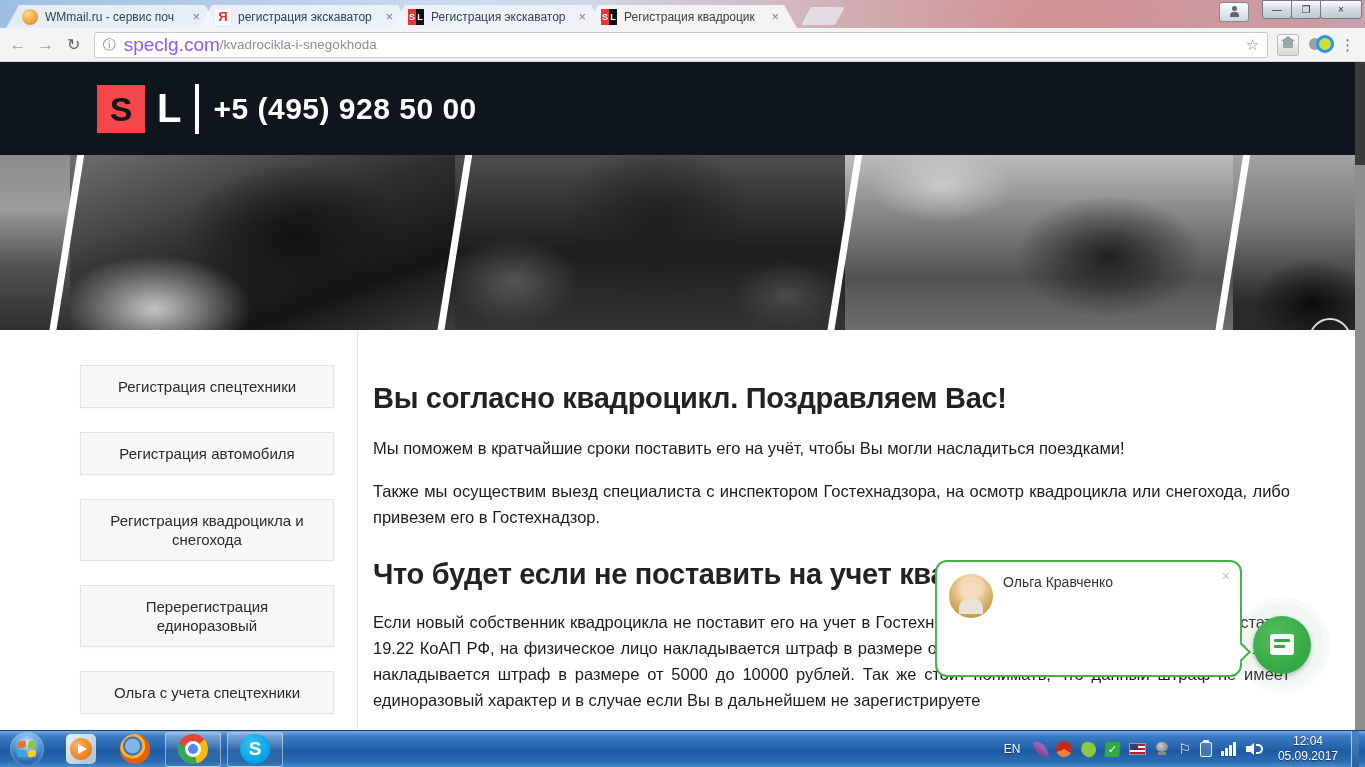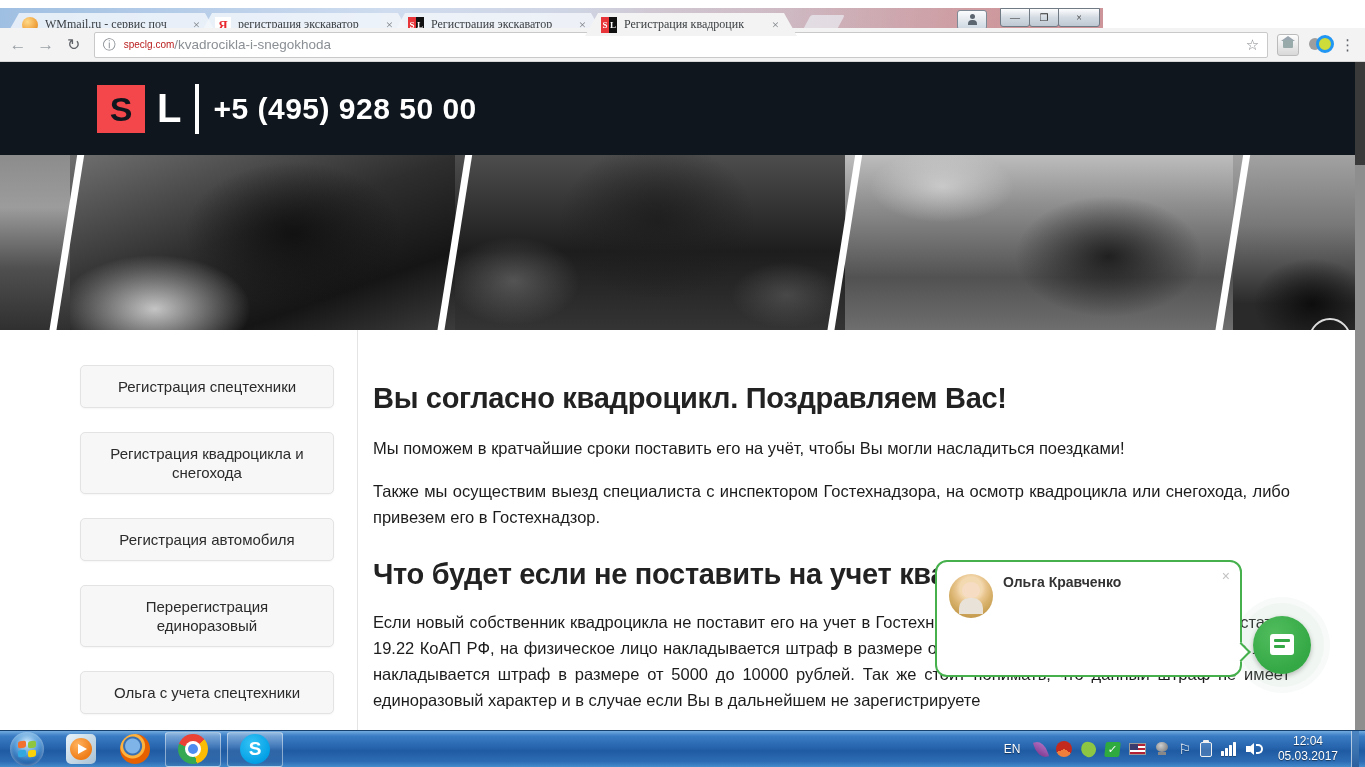--- a/index.html
+++ b/index.html
@@ -1,24 +1,24 @@
 <!DOCTYPE html>
 <html><head>
 <meta charset="utf-8">
 <style>
   * { margin:0; padding:0; box-sizing:border-box; }
   html,body { width:1365px; height:767px; overflow:hidden; font-family:"Liberation Sans", sans-serif; background:#fff; }
   #screen { position:relative; width:1365px; height:767px; overflow:hidden; }
 
   
-  .tabstrip { position:absolute; left:0; top:8px; width:1103px; height:28px;
+  .tabstrip { position:absolute; left:0; top:0; width:1365px; height:28px;
     background:
       radial-gradient(circle at 1050px 40px, rgba(215,110,100,.55), transparent 45%),
       radial-gradient(circle at 1300px 0px, rgba(200,90,90,.35), transparent 40%),
-      linear-gradient(100deg,#9fbfe2 0%,#cfdcef 35%,#cfd0dd 60%,#c2d3ea 100%); font-family: Liberation Serif, serif; }
+      linear-gradient(100deg,#9fbfe2 0%,#cfdcef 35%,#cfd0dd 60%,#c2d3ea 100%); }
   .tab { position:absolute; top:5px; height:23px; width:212px; display:flex; align-items:center;
     padding:0 18px 0 16px; clip-path:polygon(13px 0, calc(100% - 13px) 0, 100% 100%, 0 100%);
     background:rgba(243,247,251,.82); }
   .tab.active { background:#f3f3f3; z-index:3; }
   .tab .title { flex:1; font-size:12px; color:#3c4043; white-space:nowrap; overflow:hidden; margin:0 6px 0 7px; }
   .tab .tclose { font-size:13px; color:#7d8286; line-height:1; }
   .fav { width:16px; height:16px; flex:0 0 16px; position:relative; }
   .fav-coin { border-radius:50%; background:radial-gradient(circle at 35% 30%, #ffd98a, #f0a23c 60%, #c77e1e); }
   .fav-ya { background:#fff; color:#e8272c; font-weight:bold; font-size:13px; text-align:center; line-height:16px; }
   .fav-sl { display:flex; }
@@ -36,21 +36,21 @@
     border-radius:0 0 3px 3px; color:#2f2f2f; font-size:10px; text-align:center; line-height:17px; margin-left:-1px; }
 
   
   .toolbar { position:absolute; left:0; top:28px; width:1365px; height:34px; background:#f3f3f3;
     border-bottom:1px solid #d6d6d6; display:flex; align-items:center; z-index:2; }
   .navbtn { font-size:17px; color:#9aa0a6; width:28px; text-align:center; }
   .navbtn.reload { color:#5f6368; font-size:16px; }
   .urlbox { height:26px; width:1178px; margin-left:6px; background:#fff; border:1px solid #c9c9c9; border-radius:2px;
     display:flex; align-items:center; padding:0 8px; }
   .urlbox .info { color:#80868b; font-size:13px; margin-right:8px; }
-  .urlbox .host { color:#b91c1c; font-size:10px; }
+  .urlbox .host { color:#8b5cf6; font-size:19px; }
   .urlbox .path { color:#8a8f94; font-size:13.5px; }
   .urlbox .star { margin-left:auto; color:#83878b; font-size:15px; }
   .ext { width:22px; height:22px; margin-left:9px; position:relative; }
   .ext1 { background:linear-gradient(#fdfdfd,#d8d8d8); border:1px solid #bbb; border-radius:3px; }
   .ext1::after { content:""; position:absolute; left:5px; top:5px; width:10px; height:8px; background:#9aa; border-radius:1px; }
   .ext1::before { content:""; position:absolute; left:3px; top:1px; border-left:7px solid transparent; border-right:7px solid transparent; border-bottom:5px solid #98a4ae; }
   .ext2::before { content:""; position:absolute; left:1px; top:4px; width:12px; height:12px; border-radius:50%; background:#9e9e9e; }
   .ext2::after { content:""; position:absolute; left:8px; top:1px; width:12px; height:12px; border-radius:50%; border:3px solid #2196f3; background:#cddc39; }
   .menu-dots { margin-left:10px; margin-right:10px; color:#5f6368; font-size:15px; }
 
@@ -86,38 +86,38 @@
       linear-gradient(180deg,#a2a2a2,#787878 40%,#2a2a2a 85%); }
   .stripe { position:absolute; top:-8px; width:7px; height:195px; background:#fff; transform:skewX(-9deg); }
   .st1 { left:63px; } .st2 { left:451px; } .st3 { left:841px; } .st4 { left:1229px; }
   .slider-next { position:absolute; left:1309px; top:163px; width:42px; height:42px; border:2px solid rgba(255,255,255,.85);
     border-radius:50%; z-index:2; }
 
   
   .page { position:absolute; left:0; top:330px; width:1365px; height:400px; background:#fff; }
   .vline { position:absolute; left:357px; top:0; width:1px; height:400px; background:#e4e4e4; }
   .sidebar { position:absolute; left:80px; top:35px; width:254px; }
-  .sbtn { width:254px; background:#f7f7f7; border:1px solid #e3e3e3; border-radius:5px; box-shadow:0 1px 2px rgba(0,0,0,.04);
+  .sbtn { width:254px; background:#f7f7f7; border:1px solid #e3e3e3; border-radius:0; box-shadow:0 1px 2px rgba(0,0,0,.04);
     color:#2b2b2b; font-size:15px; text-align:center; padding:11px 18px; margin-bottom:24px; line-height:19px; }
   .main { position:absolute; left:373px; top:0; width:917px; color:#1c1c1c; }
   .main h1 { font-size:29px; font-weight:bold; color:#222; margin:52px 0 20px; letter-spacing:-.3px; }
   .main h2 { font-size:29px; font-weight:bold; color:#222; margin:28px 0 18px; letter-spacing:-.3px; }
   .main p { font-size:16.5px; line-height:26px; text-align:justify; margin:0 0 17px; }
   .main p.red { color:#e40000; }
 
   
   .chat-bubble { position:absolute; left:935px; top:560px; width:307px; height:117px; background:#fff;
     border:2px solid #45b04c; border-radius:12px; z-index:6; padding:12px 14px 10px 66px; }
   .chat-bubble::after { content:""; position:absolute; right:-8px; bottom:16px; width:12px; height:12px; background:#fff;
     border-right:2px solid #45b04c; border-top:2px solid #45b04c; transform:rotate(45deg); }
   .chat-avatar { position:absolute; left:12px; top:12px; width:44px; height:44px; border-radius:50%; overflow:hidden;
     background:radial-gradient(circle at 50% 32%, #f3d9b0 0 30%, #e9c690 40%, #d9b36e 55%, #c89f52 75%, #b08a40); }
   .chat-avatar::before { content:""; position:absolute; left:13px; top:8px; width:18px; height:16px; border-radius:50% 50% 45% 45%; background:#f6dcc2; }
   .chat-avatar::after { content:""; position:absolute; left:10px; top:24px; width:24px; height:16px; border-radius:10px 10px 0 0; background:#e8e2d8; }
-  .chat-name { font-size:14px; font-weight:bold; color:#333; margin-bottom:12px; }
+  .chat-name { font-size:14px; font-weight:normal; color:#333; margin-bottom:12px; }
   .chat-text { font-size:13px; line-height:16.5px; color:#6b6b6b; }
   .chat-close { position:absolute; right:10px; top:6px; font-size:14px; color:#c2c2c2; z-index:7; }
   .chat-halo { position:absolute; left:1240px; top:603px; width:84px; height:84px; border-radius:50%;
     background:rgba(170,205,180,.18); box-shadow:0 0 0 6px rgba(190,215,198,.12); z-index:5; }
   .chat-fab { position:absolute; left:1253px; top:616px; width:58px; height:58px; border-radius:50%;
     background:radial-gradient(circle at 38% 32%, #52bd5e, #34a845 70%); z-index:6; box-shadow:0 2px 5px rgba(0,0,0,.25); }
   .fab-doc { position:absolute; left:17px; top:18px; width:24px; height:21px; background:#fff; border-radius:3px; }
   .fab-doc i { position:absolute; left:4px; height:3px; background:#34a845; border-radius:1px; display:block; }
   .fab-doc i:nth-child(1) { top:5px; width:16px; }
   .fab-doc i:nth-child(2) { top:11px; width:11px; }
@@ -257,22 +257,22 @@
     <div class="stripe st3"></div>
     <div class="stripe st4"></div>
 
     <div class="slider-next"></div>
   </div>
 
   <div class="page">
     <div class="vline"></div>
     <div class="sidebar">
       <div class="sbtn">Регистрация спецтехники</div>
+      <div class="sbtn">Регистрация автомобиля</div>
       <div class="sbtn">Регистрация квадроцикла и снегохода</div>
-      <div class="sbtn">Регистрация автомобиля</div>
       <div class="sbtn">Перерегистрация единоразовый</div>
       <div class="sbtn">Ольга с учета спецтехники</div>
       <div class="sbtn">Прохождение ТО</div>
     </div>
     <div class="main">
       <h1>Вы согласно квадроцикл. Поздравляем Вас!</h1>
       <p>Мы поможем в кратчайшие сроки поставить его на учёт, чтобы Вы могли насладиться поездками!</p>
       <p>Также мы осуществим выезд специалиста с инспектором Гостехнадзора, на осмотр квадроцикла или снегохода, либо привезем его в Гостехнадзор.</p>
       <h2>Что будет если не поставить на учет квадроцикл</h2>
       <p>Если новый собственник квадроцикла не поставит его на учет в Гостехнадзоре в течении 10 дней, то согласно статьи 19.22 КоАП РФ, на физическое лицо накладывается штраф в размере от 1500 до 2000 рублей, на юридическое лицо накладывается штраф в размере от 5000 до 10000 рублей. Так же стоит понимать, что данный штраф не имеет единоразовый характер и в случае если Вы в дальнейшем не зарегистрируете</p>
@@ -325,19 +325,19 @@
           <b></b>
           <b></b>
           <b></b>
           <b></b>
         </span>
       <span class="ti ti-vol">
           <i></i>
         </span>
       <div class="clock">
         <div>12:04</div>
-        <div>05.03.2017</div>
+        <div>05.09.2017</div>
       </div>
       <div class="showdesk"></div>
     </div>
   </div>
 
 </div>
 
 </body></html>

